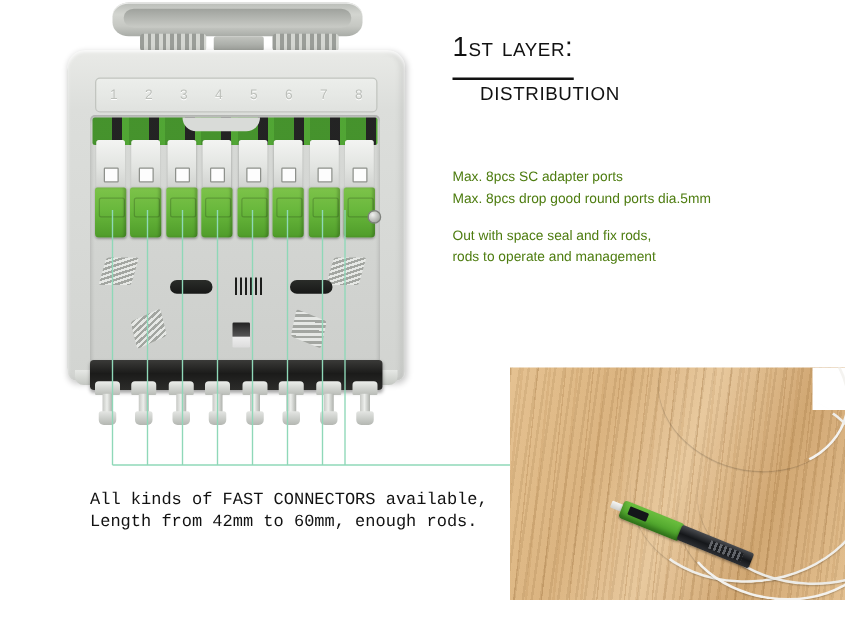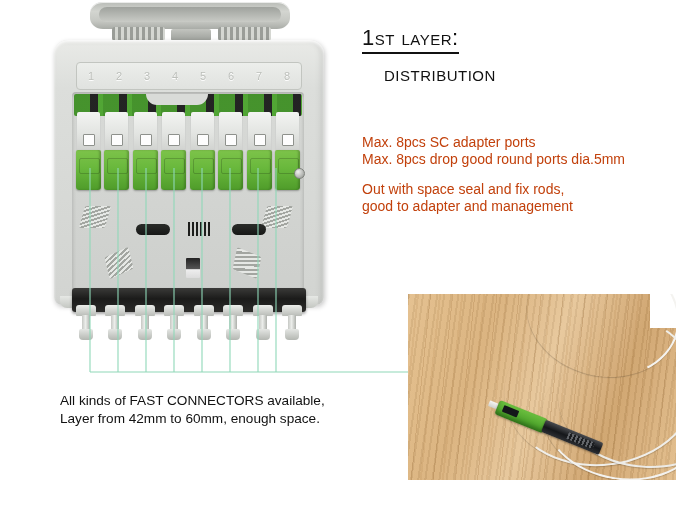--- a/index.html
+++ b/index.html
@@ -11,33 +11,33 @@
     overflow:hidden;
     -webkit-font-smoothing:antialiased;
   }
   .stage{position:absolute;left:0;top:0;width:680px;height:510px;}
 
   
   .title-wrap{position:absolute;left:362px;top:26px;}
   .title-main{
     font-size:22px;color:#111;letter-spacing:0.5px;
     font-variant:small-caps;text-transform:lowercase;
-    display:inline-block;padding-bottom:3px;
+    display:inline-block;padding-bottom:13px;
     border-bottom:2px solid #111;line-height:1.05;
   }
   .title-sub{
     position:absolute;left:22px;top:36px;
     font-size:21px;color:#111;letter-spacing:0.5px;
     font-variant:small-caps;text-transform:lowercase;white-space:nowrap;
   }
   .spec-block{position:absolute;left:362px;top:134px;}
-  .spec-line{font-size:14px;color:#c2410c;line-height:16.5px;white-space:nowrap;}
+  .spec-line{font-size:11px;color:#4d7c0f;line-height:16.5px;white-space:nowrap;}
   .spec-block2{position:absolute;left:362px;top:181px;}
 
-  .caption{position:absolute;left:60px;top:392px;}
+  .caption{position:absolute;left:72px;top:392px;font-family:Liberation Mono, monospace;}
   .caption-line{font-size:13.6px;color:#121212;line-height:18px;white-space:nowrap;}
 
   
   .leaders{position:absolute;left:0;top:0;}
 
   
   .box{position:absolute;left:46px;top:0px;width:285px;height:370px;}
 
   
   .lid-outer{
@@ -421,26 +421,26 @@
     <div class="title-main">1st Layer:</div>
     <div class="title-sub">Distribution</div>
   </div>
 
   <div class="spec-block">
     <div class="spec-line">Max. 8pcs SC adapter ports</div>
     <div class="spec-line">Max. 8pcs drop good round ports dia.5mm</div>
   </div>
   <div class="spec-block2">
     <div class="spec-line">Out with space seal and fix rods,</div>
-    <div class="spec-line">good to adapter and management</div>
+    <div class="spec-line">rods to operate and management</div>
   </div>
 
   <div class="caption">
     <div class="caption-line">All kinds of FAST CONNECTORS available,</div>
-    <div class="caption-line">Layer from 42mm to 60mm, enough space.</div>
+    <div class="caption-line">Length from 42mm to 60mm, enough rods.</div>
   </div>
 
   <div class="photo">
     <div class="wood-grain"></div>
     <div class="photo-white-tr"></div>
 
     <div class="cable cab1"></div>
     <div class="cable cab2"></div>
     <div class="cable cab3"></div>
     <div class="cable cab4"></div>

